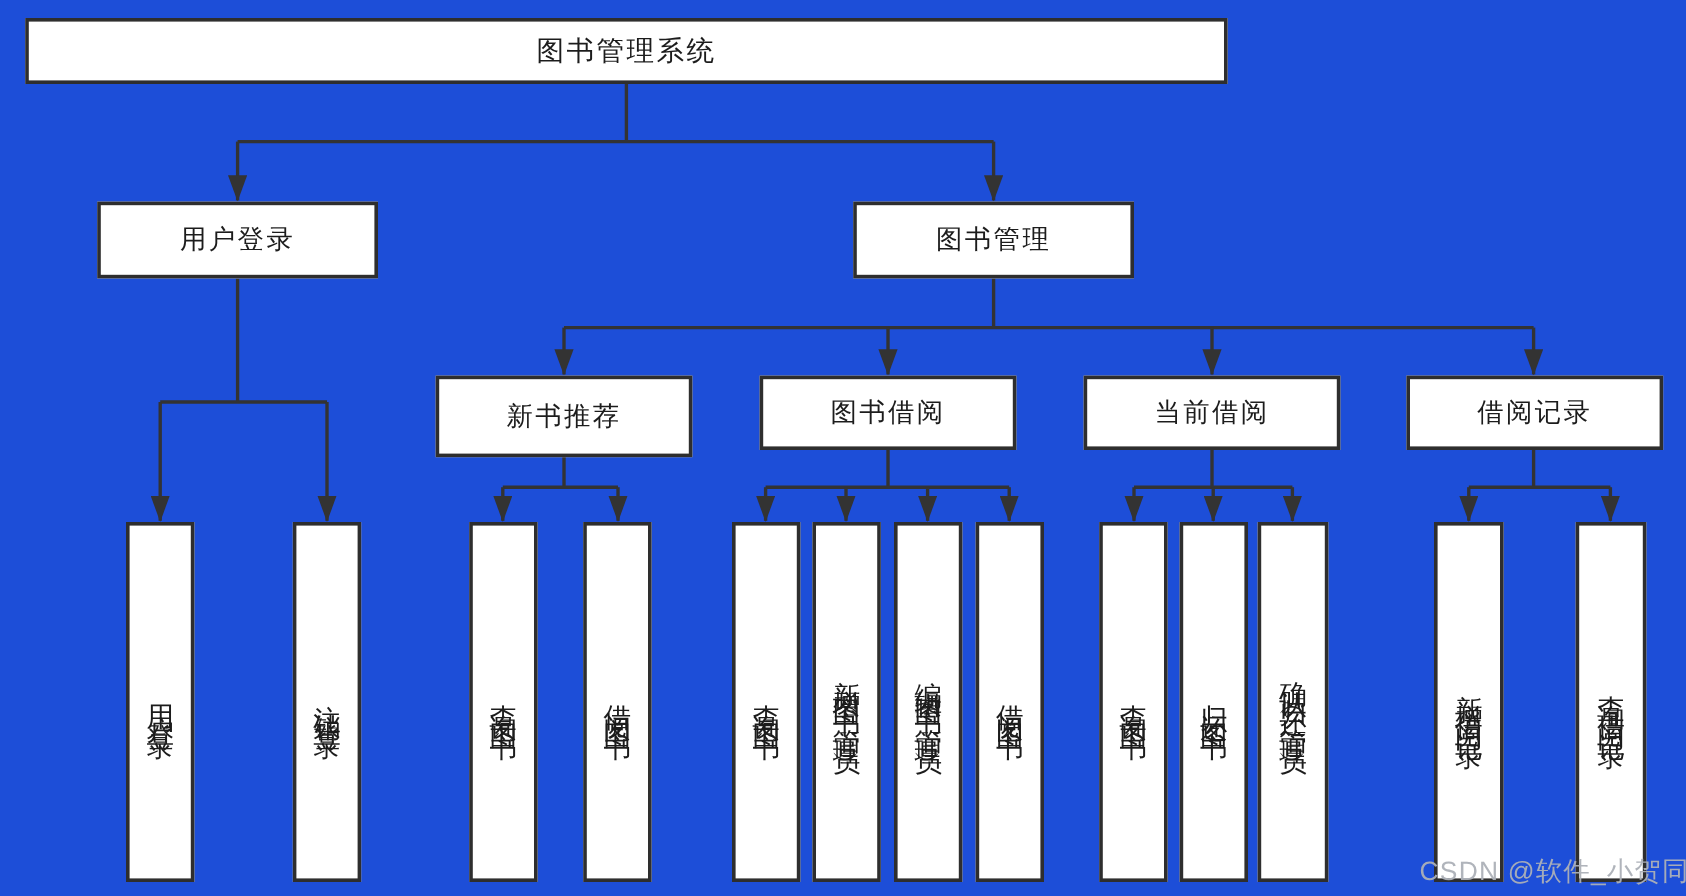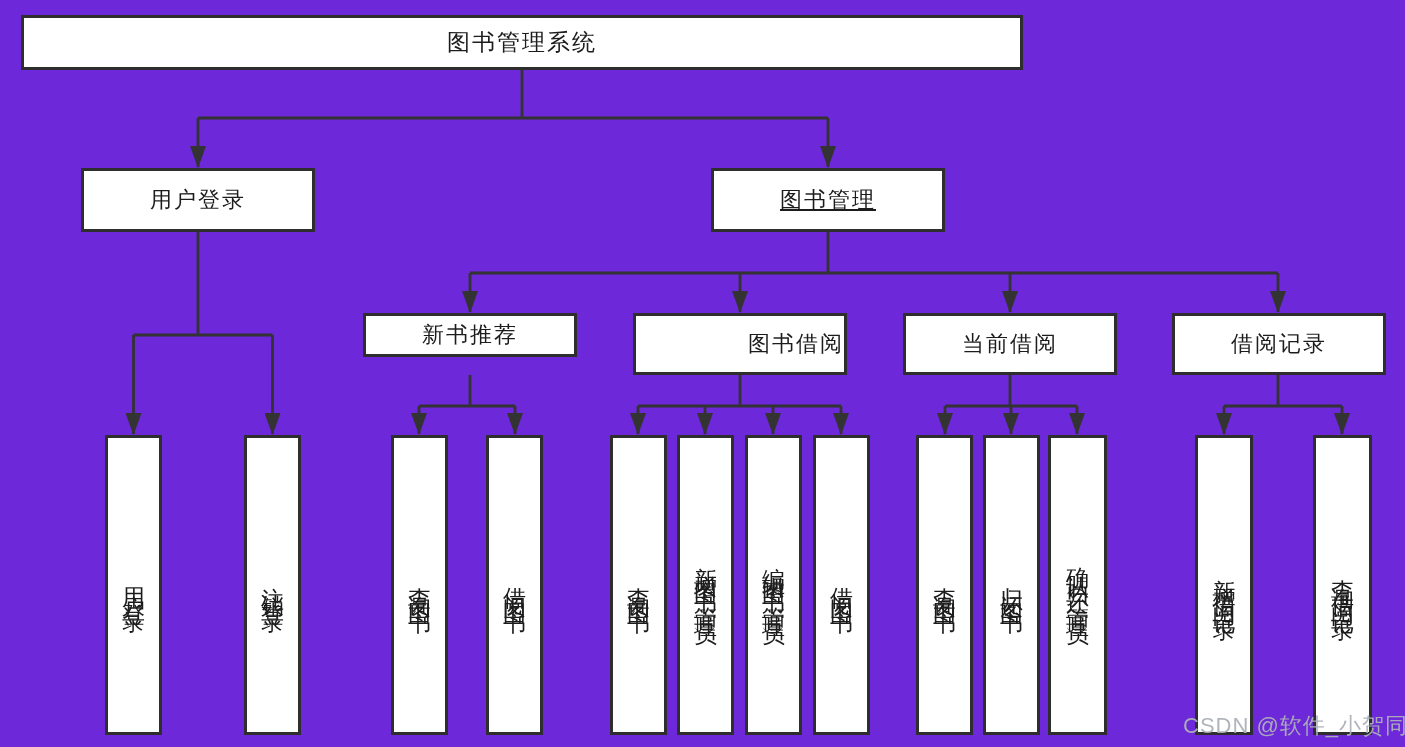--- a/index.html
+++ b/index.html
@@ -5,21 +5,21 @@
   html, body {
     margin: 0;
     padding: 0;
     background: #ffffff;
     font-family: "Liberation Sans", sans-serif;
   }
   .stage {
     position: relative;
     width: 1405px;
     height: 747px;
-    background: #6d28d9;
+    background: #1d4ed8;
     overflow: hidden;
   }
   .connectors {
     position: absolute;
     left: 0;
     top: 0;
     z-index: 1;
   }
   .box {
     position: absolute;
@@ -112,28 +112,28 @@
     </g>
   </svg>
 
   <div class="box h root" style="left:21px; top:15px; width:1002px; height:55px;">
     <span>图书管理系统</span>
   </div>
 
   <div class="box h" style="left:81px; top:168px; width:234px; height:64px;">
     <span>用户登录</span>
   </div>
-  <div class="box h" style="left:711px; top:168px; width:234px; height:64px;text-decoration:underline;">
+  <div class="box h" style="left:711px; top:168px; width:234px; height:64px;">
     <span>图书管理</span>
   </div>
 
-  <div class="box h" style="left:363px; top:313px; width:214px; height:44px;">
+  <div class="box h" style="left:363px; top:313px; width:214px; height:68px;">
     <span>新书推荐</span>
   </div>
-  <div class="box h" style="left:633px; top:313px; width:214px; height:62px;justify-content:flex-end;">
+  <div class="box h" style="left:633px; top:313px; width:214px; height:62px;">
     <span>图书借阅</span>
   </div>
   <div class="box h" style="left:903px; top:313px; width:214px; height:62px;justify-content:center;">
     <span>当前借阅</span>
   </div>
   <div class="box h" style="left:1172px; top:313px; width:214px; height:62px;">
     <span>借阅记录</span>
   </div>
 
   <div class="box v" style="left:105px;">

